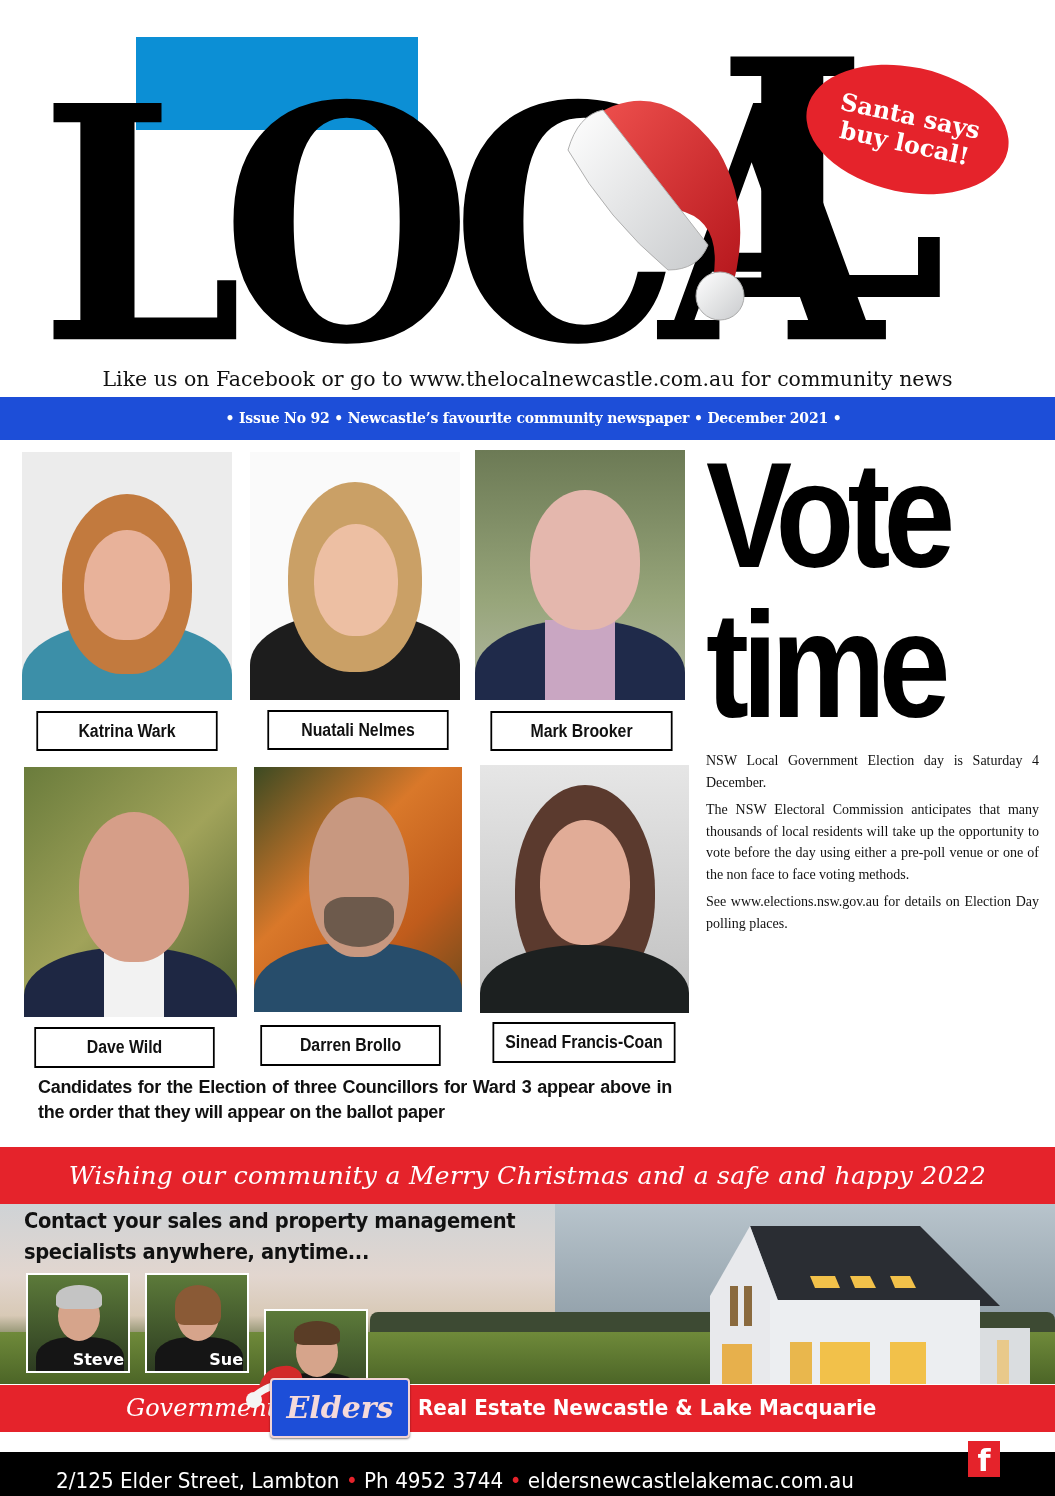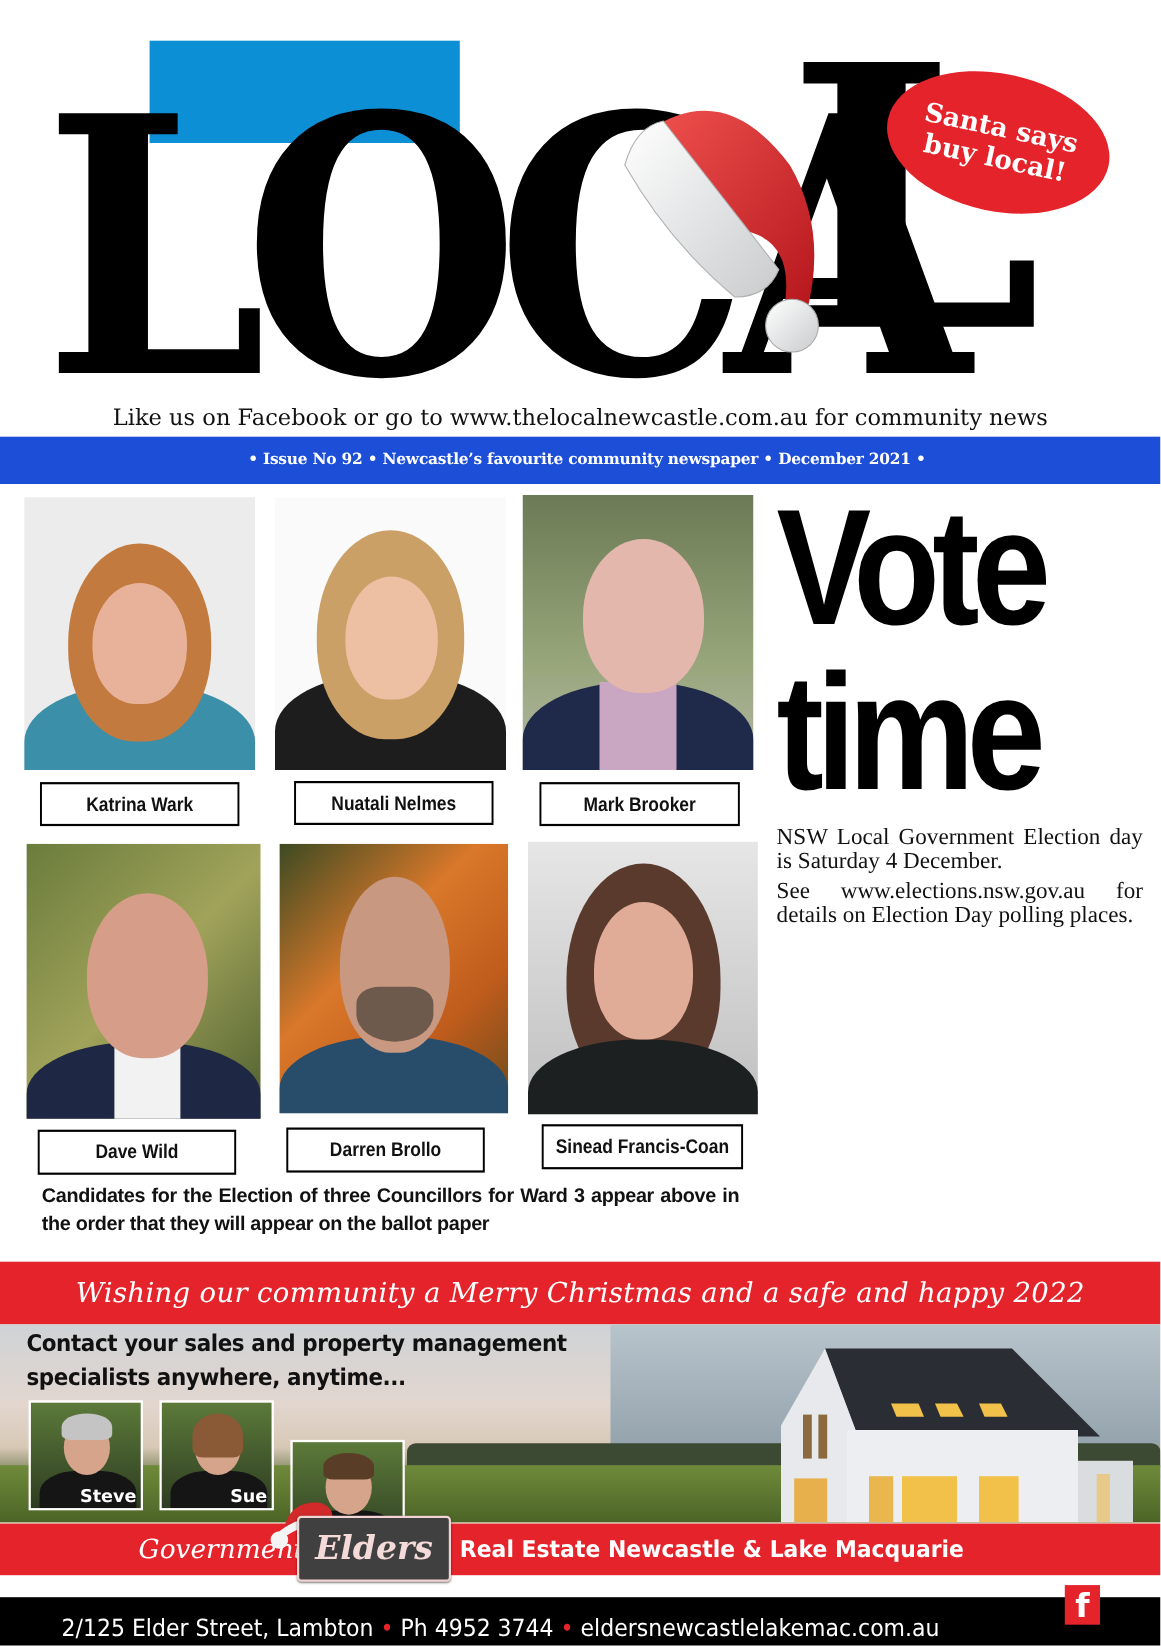--- a/index.html
+++ b/index.html
@@ -21,21 +21,21 @@
   
   .photo { position: absolute; overflow: hidden; }
   .photo .bg { position: absolute; inset: 0; }
   .photo .head { position: absolute; border-radius: 50% 50% 46% 46%; }
   .photo .body { position: absolute; border-radius: 48% 48% 0 0; }
   .name-box { position: absolute; border: 2px solid #000; background: #fff; text-align: center; font-family: "Liberation Sans", sans-serif; font-weight: bold; font-size: 18px; line-height: 36px; color: #111; transform: scaleX(0.88); }
   .caption { position: absolute; left: 38px; top: 1075px; width: 634px; font-family: "Liberation Sans", sans-serif; font-weight: bold; font-size: 18px; line-height: 25px; color: #111; text-align: justify; text-align-last: left; letter-spacing: -0.3px; }
 
   
   .headline { position: absolute; left: 706px; top: 440px; width: 330px; font-family: "Liberation Sans", sans-serif; font-weight: bold; font-size: 150px; line-height: 150px; color: #000; letter-spacing: -8px; transform: scaleX(0.86); transform-origin: left top; }
-  .article { position: absolute; left: 706px; top: 750px; width: 333px; font-family: "Liberation Serif", serif; font-size: 21px; line-height: 21.5px; color: #111; }
+  .article { position: absolute; left: 706px; top: 750px; width: 333px; font-family: "Liberation Serif", serif; font-size: 14px; line-height: 21.5px; color: #111; }
   .article p { text-align: justify; margin-bottom: 6px; }
 
   
   .xmas-bar { position: absolute; left: 0; top: 1147px; width: 1055px; height: 57px; background: #e5232b; color: #fff; font-family: "DejaVu Serif", serif; font-style: italic; font-size: 25px; line-height: 57px; text-align: center; letter-spacing: 0.3px; }
 
   
   .ad { position: absolute; left: 0; top: 1204px; width: 1055px; height: 180px; overflow: hidden;
         background: linear-gradient(180deg, #cfd3d6 0%, #e2d6cf 40%, #d8c9b6 62%, #5e6c3e 80%, #7a8b3a 100%); }
   .ad .sky-r { position: absolute; right: 0; top: 0; width: 500px; height: 140px; background: linear-gradient(180deg,#b8c4cc,#8b9aa4); }
   .ad .treeline { position: absolute; left: 370px; top: 108px; width: 685px; height: 22px; background: #3d4a33; border-radius: 8px 8px 0 0; }
@@ -43,21 +43,21 @@
   .house { position: absolute; left: 710px; top: 12px; width: 320px; height: 168px; }
   .ad-headline { position: absolute; left: 24px; top: 1206px; width: 560px; font-family: "DejaVu Sans", sans-serif; font-weight: bold; font-size: 21px; line-height: 31px; color: #111; letter-spacing: -0.4px; transform: scaleX(0.93); transform-origin: left top; }
   .agent { position: absolute; top: 1273px; width: 104px; height: 100px; background: linear-gradient(180deg,#5c7a3a,#2d3c21); border: 2px solid #fff; overflow: hidden; }
   .agent .face { position: absolute; left: 30px; top: 16px; width: 42px; height: 50px; border-radius: 50%; background: #d6a48b; }
   .agent .hair { position: absolute; left: 28px; top: 10px; width: 46px; height: 24px; border-radius: 50% 50% 20% 20%; }
   .agent .shirt { position: absolute; left: 8px; top: 62px; width: 88px; height: 50px; border-radius: 40% 40% 0 0; background: #151515; }
   .agent .agent-name { position: absolute; right: 4px; bottom: 2px; color: #fff; font-family: "DejaVu Sans", sans-serif; font-weight: bold; font-size: 16px; }
 
   .red-strip { position: absolute; left: 0; top: 1385px; width: 1055px; height: 47px; background: #e5232b; }
   .experience { position: absolute; left: 126px; top: 1390px; font-family: "DejaVu Serif", serif; font-style: italic; color: #fff; font-size: 24px; line-height: 36px; }
-  .elders-logo { position: absolute; left: 270px; top: 1378px; width: 140px; height: 60px; background: #404040; border: 2px solid #f2d4d4; border-radius: 4px; box-shadow: 0 1px 2px rgba(0,0,0,.5); text-align: center; font-family: "DejaVu Serif", serif; font-style: italic; font-weight: bold; font-size: 30px; color: #f5dada; line-height: 56px; }
+  .elders-logo { position: absolute; left: 270px; top: 1378px; width: 140px; height: 60px; background: #1d4ed8; border: 2px solid #f2d4d4; border-radius: 4px; box-shadow: 0 1px 2px rgba(0,0,0,.5); text-align: center; font-family: "DejaVu Serif", serif; font-style: italic; font-weight: bold; font-size: 30px; color: #f5dada; line-height: 56px; }
   .mini-hat { position: absolute; left: 244px; top: 1360px; width: 64px; height: 52px; }
   .re-text { position: absolute; left: 418px; top: 1385px; font-family: "DejaVu Sans", sans-serif; font-weight: bold; color: #fff; font-size: 21px; line-height: 47px; transform: scaleX(0.95); transform-origin: left center; white-space: nowrap; }
 
   .footer { position: absolute; left: 0; top: 1432px; width: 1055px; height: 72px; background: #000; margin-top: 20px; }
   .footer-text { position: absolute; left: 56px; top: 0; font-family: "DejaVu Sans", sans-serif; font-size: 21.5px; line-height: 58px; color: #fff; white-space: nowrap; transform: scaleX(0.93); transform-origin: left center; }
   .footer-text .dot { color: #e5232b; }
   .fb { position: absolute; left: 968px; top: 1441px; width: 32px; height: 36px; background: #e5232b; color: #fff; font-family: "DejaVu Sans", sans-serif; font-weight: bold; font-size: 30px; line-height: 40px; text-align: center; }
 </style>
 </head>
 <body>
@@ -136,20 +136,21 @@
 <div class="name-box" style="left:480px;top:1022px;width:208px;height:41px;">Sinead Francis-Coan</div>
 
 <div class="caption">Candidates for the Election of three Councillors for Ward 3 appear above in the order that they will appear on the ballot paper</div>
 
 <div class="headline">
   <div>Vote</div>
   <div>time</div>
 </div>
 <div class="article">
   <p>NSW Local Government Election day is Saturday 4 December.</p>
+  <p>The NSW Electoral Commission anticipates that many thousands of local residents will take up the opportunity to vote before the day using either a pre-poll venue or one of the non face to face voting methods.</p>
   <p>See www.elections.nsw.gov.au for details on Election Day polling places.</p>
 </div>
 
 <div class="xmas-bar">Wishing our community a Merry Christmas and a safe and happy 2022</div>
 
 <div class="ad">
   <div class="sky-r"></div>
   <div class="treeline"></div>
   <div class="lawn"></div>
   <svg class="house" viewBox="0 0 320 168">

